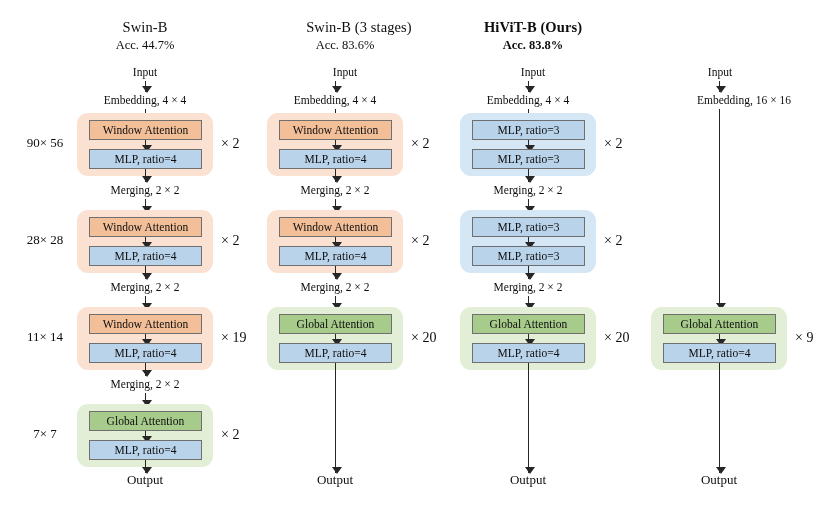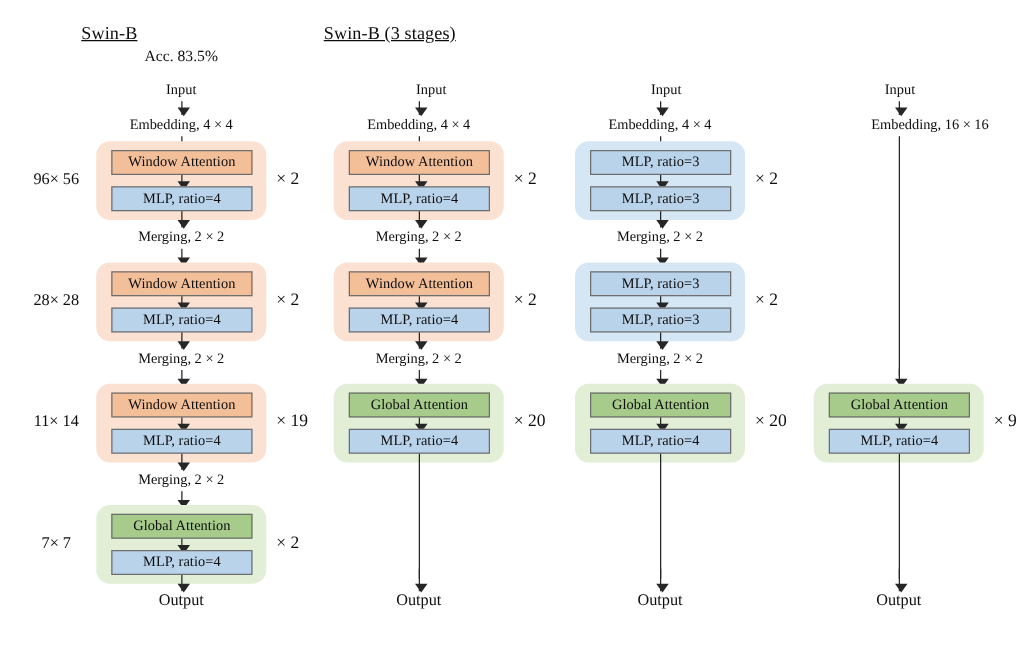--- a/index.html
+++ b/index.html
@@ -16,26 +16,25 @@
     position: relative;
     width: 821px;
     height: 520px;
     background: #ffffff;
     overflow: hidden;
   }
 
   
   .col-title {
     position: absolute;
-    text-align: left;
+    text-align: center;
     font-size: 14.5px;
     line-height: 16px;
     white-space: nowrap;
     letter-spacing: 0.1px;
-    text-decoration: underline;
   }
   .col-acc {
     position: absolute;
     text-align: center;
     font-size: 12.5px;
     line-height: 14px;
     white-space: nowrap;
   }
   .bold { font-weight: bold; }
 
@@ -112,28 +111,28 @@
     border-left: 1.8px solid #262626;
     box-sizing: border-box;
   }
 </style>
 </head>
 <body>
 
 <div id="canvas">
 
   <div class="col-title" style="left:65px; top:19px; width:160px;">Swin-B</div>
-  <div class="col-acc" style="left:65px; top:38px; width:160px;">Acc. 83.5%</div>
+  <div class="col-acc" style="left:65px; top:38px; width:160px;">Acc. 44.7%</div>
 
   <div class="flow-label" style="left:65px; top:66px; width:160px;">Input</div>
   <div class="arrow" style="left:145px; top:81px; height:11px;"></div>
   <div class="flow-label" style="left:55px; top:94px; width:180px;">Embedding, 4 × 4</div>
   <div class="arrow" style="left:145px; top:109px; height:13px;"></div>
 
-  <div class="res-label" style="left:5px; top:135px; width:80px;">96× 56</div>
+  <div class="res-label" style="left:5px; top:135px; width:80px;">90× 56</div>
   <div class="stage orange" style="left:77px; top:113px; width:136px; height:63px;"></div>
   <div class="opbox attn-window" style="left:89px; top:120px; width:113px; height:20px;">Window Attention</div>
   <div class="arrow" style="left:145px; top:140px; height:11px;"></div>
   <div class="opbox mlp" style="left:89px; top:149px; width:113px; height:20px;">MLP, ratio=4</div>
   <div class="mult-label" style="left:221px; top:136px;">× 2</div>
   <div class="arrow" style="left:145px; top:169px; height:13px;"></div>
   <div class="flow-label" style="left:65px; top:184px; width:160px;">Merging, 2 × 2</div>
   <div class="arrow" style="left:145px; top:199px; height:13px;"></div>
 
   <div class="res-label" style="left:5px; top:232px; width:80px;">28× 28</div>
@@ -158,21 +157,22 @@
 
   <div class="res-label" style="left:5px; top:426px; width:80px;">7× 7</div>
   <div class="stage green" style="left:77px; top:404px; width:136px; height:63px;"></div>
   <div class="opbox attn-global" style="left:89px; top:411px; width:113px; height:20px;">Global Attention</div>
   <div class="arrow" style="left:145px; top:431px; height:11px;"></div>
   <div class="opbox mlp" style="left:89px; top:440px; width:113px; height:20px;">MLP, ratio=4</div>
   <div class="mult-label" style="left:221px; top:427px;">× 2</div>
   <div class="arrow" style="left:145px; top:460px; height:13px;"></div>
   <div class="flow-label" style="left:65px; top:473px; width:160px; font-size:13px;">Output</div>
 
-  <div class="col-title" style="left:259px; top:19px; width:180px;">Swin-B (3 stages)</div>
+  <div class="col-title" style="left:269px; top:19px; width:180px;">Swin-B (3 stages)</div>
+  <div class="col-acc" style="left:255px; top:38px; width:180px;">Acc. 83.6%</div>
 
   <div class="flow-label" style="left:255px; top:66px; width:180px;">Input</div>
   <div class="arrow" style="left:335px; top:81px; height:11px;"></div>
   <div class="flow-label" style="left:245px; top:94px; width:180px;">Embedding, 4 × 4</div>
   <div class="arrow" style="left:335px; top:109px; height:13px;"></div>
 
   <div class="stage orange" style="left:267px; top:113px; width:136px; height:63px;"></div>
   <div class="opbox attn-window" style="left:279px; top:120px; width:113px; height:20px;">Window Attention</div>
   <div class="arrow" style="left:335px; top:140px; height:11px;"></div>
   <div class="opbox mlp" style="left:279px; top:149px; width:113px; height:20px;">MLP, ratio=4</div>
@@ -192,20 +192,22 @@
 
   <div class="stage green" style="left:267px; top:307px; width:136px; height:63px;"></div>
   <div class="opbox attn-global" style="left:279px; top:314px; width:113px; height:20px;">Global Attention</div>
   <div class="arrow" style="left:335px; top:334px; height:11px;"></div>
   <div class="opbox mlp" style="left:279px; top:343px; width:113px; height:20px;">MLP, ratio=4</div>
   <div class="mult-label" style="left:411px; top:330px;">× 20</div>
   <div class="line-plain" style="left:335px; top:363px; height:100px;"></div>
   <div class="arrow" style="left:335px; top:455px; height:18px;"></div>
   <div class="flow-label" style="left:255px; top:473px; width:160px; font-size:13px;">Output</div>
 
+  <div class="col-title bold" style="left:443px; top:19px; width:180px;">HiViT-B (Ours)</div>
+  <div class="col-acc bold" style="left:443px; top:38px; width:180px;">Acc. 83.8%</div>
 
   <div class="flow-label" style="left:443px; top:66px; width:180px;">Input</div>
   <div class="arrow" style="left:528px; top:81px; height:11px;"></div>
   <div class="flow-label" style="left:438px; top:94px; width:180px;">Embedding, 4 × 4</div>
   <div class="arrow" style="left:528px; top:109px; height:13px;"></div>
 
   <div class="stage blue" style="left:460px; top:113px; width:136px; height:63px;"></div>
   <div class="opbox mlp" style="left:472px; top:120px; width:113px; height:20px;">MLP, ratio=3</div>
   <div class="arrow" style="left:528px; top:140px; height:11px;"></div>
   <div class="opbox mlp" style="left:472px; top:149px; width:113px; height:20px;">MLP, ratio=3</div>

